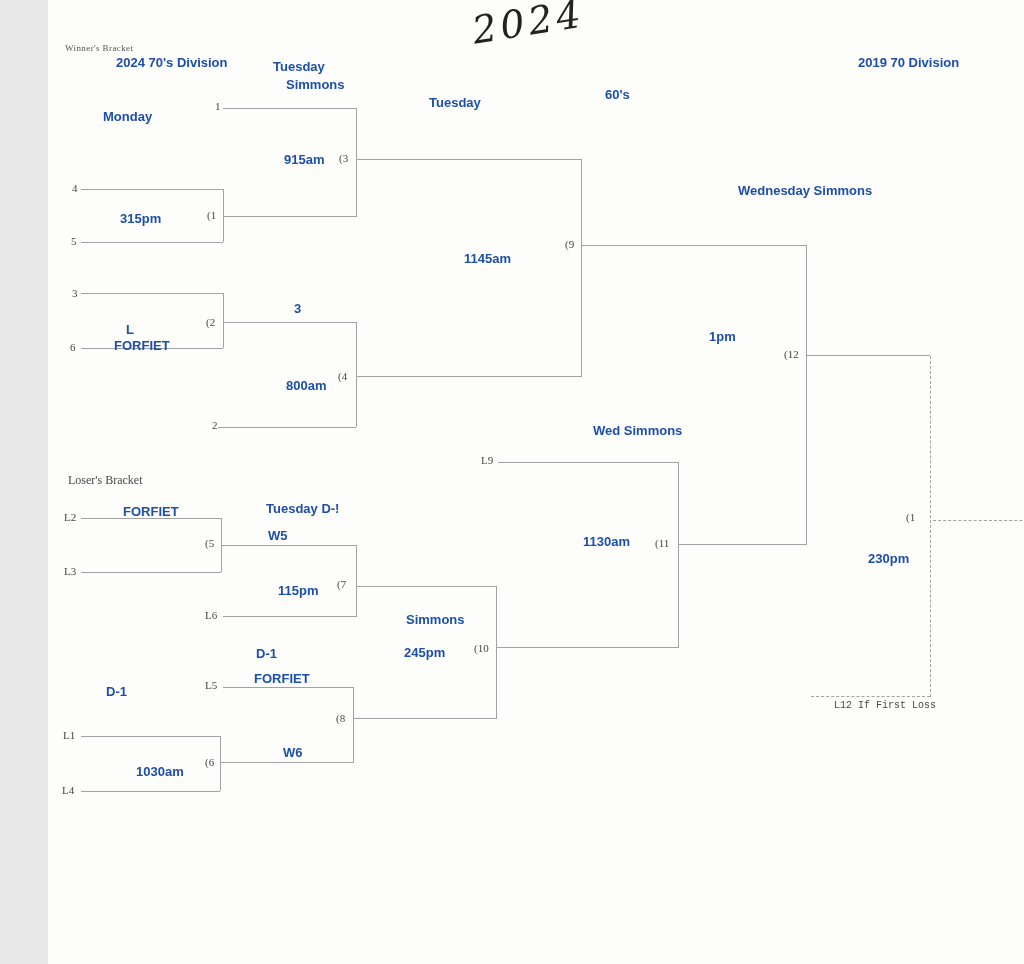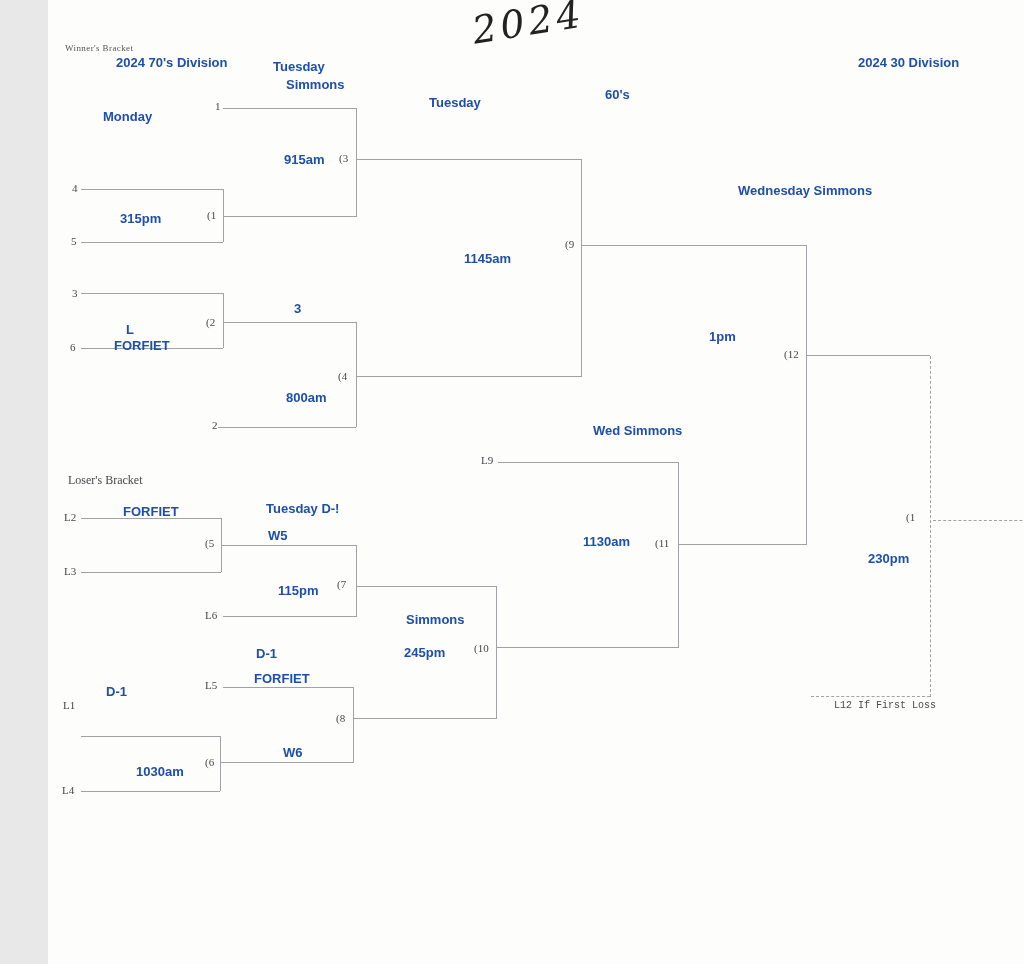--- a/index.html
+++ b/index.html
@@ -34,21 +34,21 @@
 
 <div class="page">
 
   <div class="tiny" style="left:17px;top:43px">Winner's Bracket</div>
   <div class="hand">2024</div>
   <div class="blue" style="left:68px;top:55px">2024 70's Division</div>
   <div class="blue" style="left:225px;top:59px">Tuesday</div>
   <div class="blue" style="left:238px;top:77px">Simmons</div>
   <div class="blue" style="left:381px;top:95px">Tuesday</div>
   <div class="blue" style="left:557px;top:87px">60's</div>
-  <div class="blue" style="left:810px;top:55px">2024 30 Division</div>
+  <div class="blue" style="left:810px;top:55px">2019 70 Division</div>
 
   <div class="hl" style="left:175px;top:108px;width:133px"></div>
   <div class="hl" style="left:33px;top:189px;width:142px"></div>
   <div class="hl" style="left:33px;top:242px;width:142px"></div>
   <div class="vl" style="left:175px;top:189px;height:53px"></div>
   <div class="hl" style="left:175px;top:216px;width:133px"></div>
   <div class="vl" style="left:308px;top:108px;height:109px"></div>
   <div class="hl" style="left:308px;top:159px;width:225px"></div>
   <div class="hl" style="left:33px;top:293px;width:142px"></div>
   <div class="hl" style="left:33px;top:348px;width:142px"></div>
@@ -93,21 +93,21 @@
   <div class="blue" style="left:72px;top:211px">315pm</div>
   <div class="bk" style="left:159px;top:209px">(1</div>
   <div class="blue" style="left:236px;top:152px">915am</div>
   <div class="bk" style="left:291px;top:152px">(3</div>
   <div class="bk" style="left:24px;top:287px">3</div>
   <div class="bk" style="left:22px;top:341px">6</div>
   <div class="blue" style="left:78px;top:322px">L</div>
   <div class="blue" style="left:66px;top:338px">FORFIET</div>
   <div class="bk" style="left:158px;top:316px">(2</div>
   <div class="blue" style="left:246px;top:301px">3</div>
-  <div class="blue" style="left:238px;top:390px">800am</div>
+  <div class="blue" style="left:238px;top:378px">800am</div>
   <div class="bk" style="left:290px;top:370px">(4</div>
   <div class="bk" style="left:164px;top:419px">2</div>
   <div class="blue" style="left:416px;top:251px">1145am</div>
   <div class="bk" style="left:517px;top:238px">(9</div>
   <div class="blue" style="left:690px;top:183px">Wednesday Simmons</div>
   <div class="blue" style="left:661px;top:329px">1pm</div>
   <div class="bk" style="left:736px;top:348px">(12</div>
 
   <div class="bk" style="left:20px;top:473px;font-size:12px">Loser's Bracket</div>
   <div class="bk" style="left:16px;top:511px">L2</div>
@@ -118,21 +118,21 @@
   <div class="blue" style="left:220px;top:528px">W5</div>
   <div class="blue" style="left:230px;top:583px">115pm</div>
   <div class="bk" style="left:289px;top:578px">(7</div>
   <div class="bk" style="left:157px;top:609px">L6</div>
   <div class="blue" style="left:58px;top:684px">D-1</div>
   <div class="bk" style="left:157px;top:679px">L5</div>
   <div class="blue" style="left:208px;top:646px">D-1</div>
   <div class="blue" style="left:206px;top:671px">FORFIET</div>
   <div class="bk" style="left:288px;top:712px">(8</div>
   <div class="blue" style="left:235px;top:745px">W6</div>
-  <div class="bk" style="left:15px;top:699px">L1</div>
+  <div class="bk" style="left:15px;top:729px">L1</div>
   <div class="bk" style="left:14px;top:784px">L4</div>
   <div class="blue" style="left:88px;top:764px">1030am</div>
   <div class="bk" style="left:157px;top:756px">(6</div>
   <div class="blue" style="left:358px;top:612px">Simmons</div>
   <div class="blue" style="left:356px;top:645px">245pm</div>
   <div class="bk" style="left:426px;top:642px">(10</div>
   <div class="bk" style="left:433px;top:454px">L9</div>
   <div class="blue" style="left:545px;top:423px">Wed Simmons</div>
   <div class="blue" style="left:535px;top:534px">1130am</div>
   <div class="bk" style="left:607px;top:537px">(11</div>

